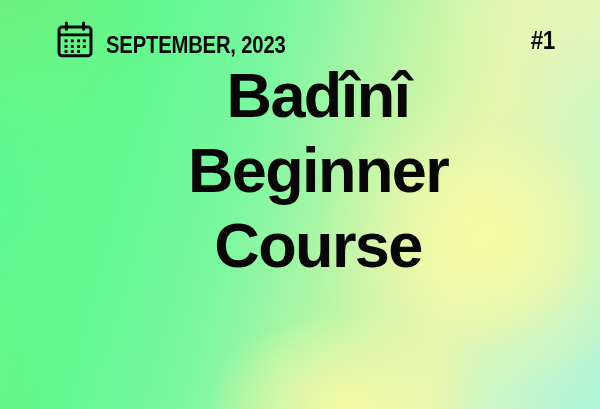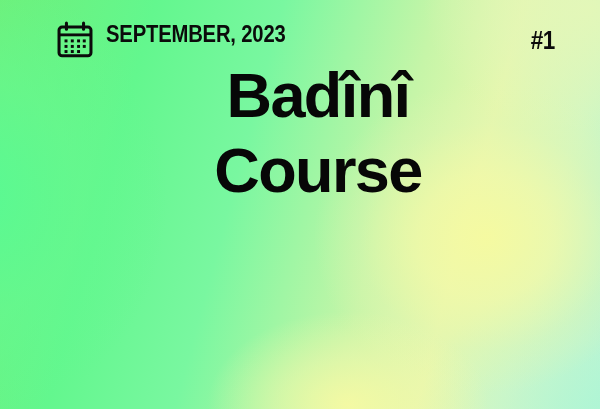--- a/index.html
+++ b/index.html
@@ -89,21 +89,21 @@
     left: 56px;
     right: 45px;
     height: 42px;
     display: flex;
     align-items: center;
     justify-content: space-between;
   }
 
   .date-group {
     display: flex;
-    align-items: flex-start;
+    align-items: flex-end;
     gap: 12px;
   }
 
   .calendar-icon {
     display: block;
     width: 38px;
     height: 38px;
     flex: 0 0 auto;
   }
 
@@ -187,17 +187,18 @@
         </svg>
         <span class="date-label">SEPTEMBER, 2023</span>
       </div>
 
       <span class="issue-badge">#1</span>
 
     </div>
 
     <div class="title-block">
       <span class="title-line">Badînî</span>
+      <span class="title-line">Beginner</span>
       <span class="title-line">Course</span>
     </div>
 
   </div>
 </div>
 
 </body></html>

